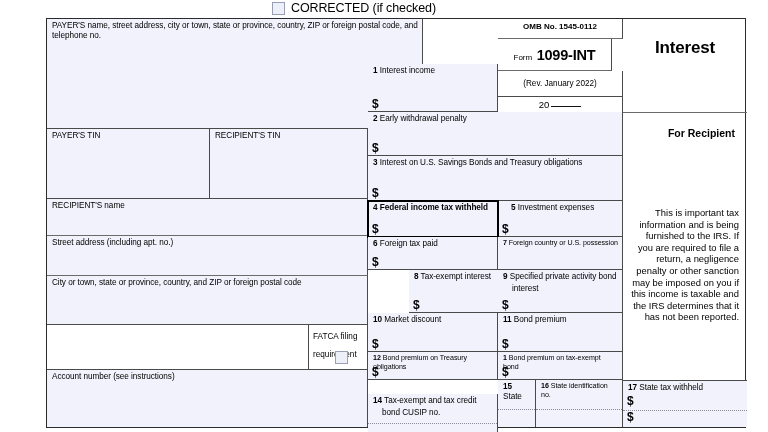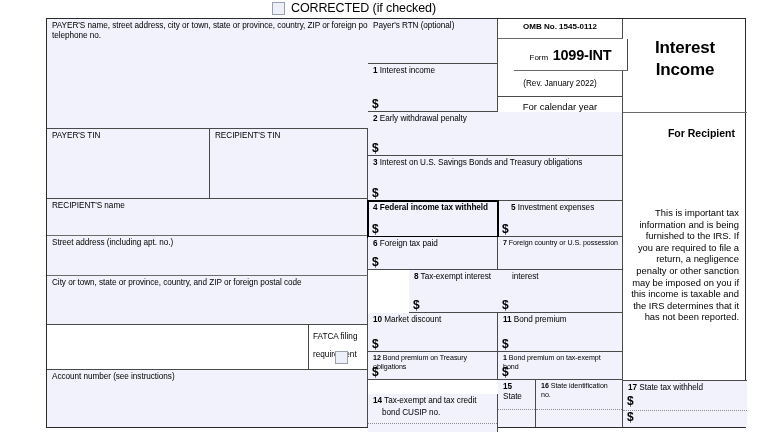--- a/index.html
+++ b/index.html
@@ -250,46 +250,42 @@
     <div class="cell bd-r bd-b" style="left:262px;top:306px;width:59px;height:45px;">
       <span class="fatca-lbl">FATCA filing</span>
       <span class="fatca-lbl">requirement</span>
       <div class="fatca-chk"></div>
     </div>
 
     <div class="cell fill bd-r" style="left:0;top:351px;width:321px;height:57px;">
       <span class="lbl">Account number (see instructions)</span>
     </div>
 
-    <div class="cell fill bd-r bd-b" style="left:321px;top:0;width:130px;height:45px;">
-      <span class="lbl">Payer's RTN (optional)</span>
-    </div>
 
     <div class="cell fill bd-r bd-b" style="left:321px;top:45px;width:130px;height:48px;">
       <span class="lbl"><b class="bnum">1</b> <span>Interest income</span></span>
       <span class="dollar">$</span>
     </div>
 
     <div class="cell bd-r bd-b-thin" style="left:451px;top:0;width:125px;height:20px;">
       <div class="omb-line">OMB No. 1545-0112</div>
     </div>
 
-    <div class="cell bd-r bd-b-thin" style="left:451px;top:20px;width:114px;height:32px;margin-left:16px;">
+    <div class="cell bd-r bd-b-thin" style="left:451px;top:20px;width:114px;height:32px;">
       <div class="form-line">
         <span class="form-word">Form</span>
         <span class="form-num">1099-INT</span>
       </div>
     </div>
 
     <div class="cell bd-r bd-b" style="left:451px;top:52px;width:125px;height:26px;">
       <div class="rev-line">(Rev. January 2022)</div>
     </div>
 
     <div class="cell bd-r bd-b" style="left:451px;top:78px;width:125px;height:37px;">
-      <div class="caly-line">For calendar year</div>
       <div class="caly-year">
         <span>20</span><span class="yr-blank"></span>
       </div>
     </div>
 
     <div class="cell fill bd-r bd-b" style="left:321px;top:93px;width:255px;height:44px;">
       <span class="lbl"><b class="bnum">2</b> <span>Early withdrawal penalty</span></span>
       <span class="dollar">$</span>
     </div>
 
@@ -318,20 +314,21 @@
     <div class="cell fill bd-r bd-b" style="left:451px;top:218px;width:125px;height:33px;">
       <span class="lbl lbl-sm"><b class="bnum">7</b> <span>Foreign country or U.S. possession</span></span>
     </div>
 
     <div class="cell fill bd-r bd-b" style="left:321px;top:251px;width:130px;height:43px;margin-left:41px;">
       <span class="lbl"><b class="bnum">8</b> <span>Tax-exempt interest</span></span>
       <span class="dollar">$</span>
     </div>
 
     <div class="cell fill bd-r bd-b" style="left:451px;top:251px;width:125px;height:43px;">
+      <span class="lbl"><b class="bnum">9</b> <span>Specified private activity bond</span></span>
       <span class="lbl indent2">interest</span>
       <span class="dollar">$</span>
     </div>
 
     <div class="cell fill bd-r bd-b" style="left:321px;top:294px;width:130px;height:39px;">
       <span class="lbl"><b class="bnum">10</b> <span>Market discount</span></span>
       <span class="dollar">$</span>
     </div>
 
     <div class="cell fill bd-r bd-b" style="left:451px;top:294px;width:125px;height:39px;">
@@ -360,21 +357,20 @@
       <div class="dotted-sep" style="top:29px;"></div>
     </div>
 
     <div class="cell fill bd-r" style="left:489px;top:361px;width:87px;height:47px;">
       <span class="lbl lbl-sm"><b class="bnum">16</b> <span>State identification no.</span></span>
       <div class="dotted-sep" style="top:29px;"></div>
     </div>
 
     <div class="cell" style="left:576px;top:0;width:124px;height:93px;">
       <div class="title-big">Interest</div>
-      <div class="title-big" style="padding-top:0;">Income</div>
     </div>
 
     <div class="cell bd-t" style="left:576px;top:93px;width:124px;height:89px;border-top:1px solid #6b6b6b;">
       <div class="forrec">For Recipient</div>
     </div>
 
     <div class="cell" style="left:576px;top:182px;width:124px;height:179px;">
       <div class="instr">This is important tax information and is being furnished to the IRS. If you are required to file a return, a negligence penalty or other sanction may be imposed on you if this income is taxable and the IRS determines that it has not been reported.</div>
     </div>
 

